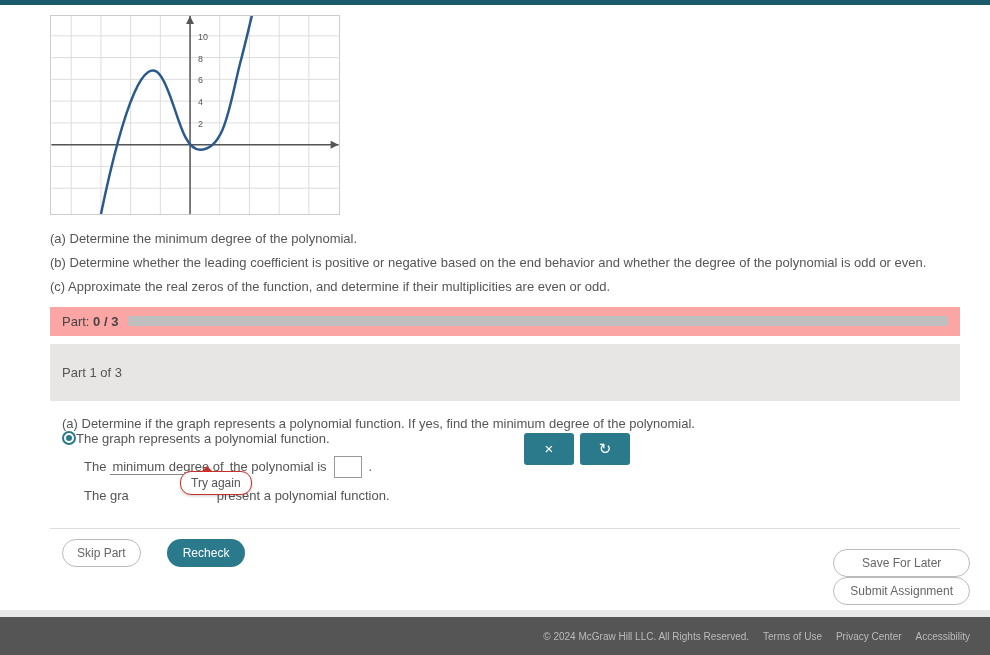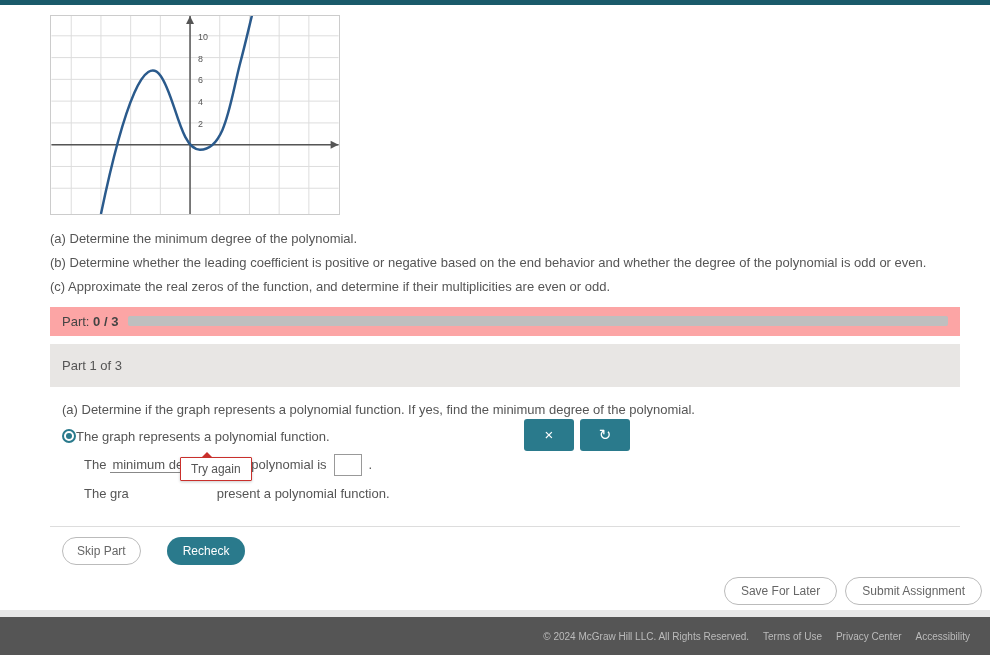--- a/index.html
+++ b/index.html
@@ -44,52 +44,52 @@
   }
   .part-header-title { display:inline-block; }
   .progress-bar {
     flex: 1;
     height: 10px;
     background: #bfbfbf;
     border-radius: 2px;
   }
   .sub-part-header {
     background: #e8e6e4;
-    padding: 14px 12px;
+    padding: 21px 12px;
     font-size: 13px;
     color: #555;
     margin-top: 8px;
   }
   .question-body {
     padding: 15px 12px 10px 12px;
     font-size: 13px;
     color: #555;
     position: relative;
   }
-  .question-body p { margin-bottom: 12px; }
+  .question-body p { }
   .radio-row { display: flex; align-items: center; gap: 0; margin-bottom: 10px; }
   .radio-circle {
     width: 14px; height: 14px; border-radius: 50%;
     border: 2px solid #2a7a8c; display:flex; align-items:center; justify-content:center;
   }
   .radio-circle.selected::after {
     content:""; width:6px; height:6px; background:#2a7a8c; border-radius:50%;
   }
   .answer-line { margin-left: 22px; margin-bottom: 10px; display:flex; align-items:center; gap:4px;text-align:center;}
   .answer-line .underline { border-bottom:1px solid #888; padding:0 2px;}
   .input-box {
     width: 28px; height: 22px; border:1px solid #999; display:inline-block;
     vertical-align: middle; margin: 0 3px;
   }
   .tooltip {
     position: absolute;
     top: 70px; left: 130px;
     background: #fff;
     border: 1px solid #c9302c;
-    border-radius: 1px;
+    border-radius: 11px;
     padding: 4px 10px;
     font-size: 12px;
     color: #555;
     box-shadow: 0 1px 3px rgba(0,0,0,0.2);
   }
   .tooltip::before {
     content:""; position:absolute; top:-6px; left:20px;
     border-left:6px solid transparent; border-right:6px solid transparent;
     border-bottom:6px solid #c9302c;
   }
@@ -111,22 +111,22 @@
   }
   .skip-btn {
     background:#fff; border:1px solid #bbb; color:#666;
     padding: 6px 14px; border-radius: 16px; font-size:12px; cursor:pointer;
   }
   .recheck-btn {
     background:#2a7a8c; border:none; color:#fff;
     padding: 7px 16px; border-radius: 16px; font-size:12px; cursor:pointer;
   }
   .right-actions {
-    position:absolute; right: 8px; bottom: 50px;
-    display:flex; gap:8px;
+    position:absolute; right: 20px; bottom: 50px;
+    display:flex; flex-direction:column;
   }
   .pill-btn {
     background:#fff; border:1px solid #bbb; color:#666;
     padding: 6px 16px; border-radius: 16px; font-size:12px; cursor:pointer;
     white-space: nowrap;
   }
   .bottom-bar {
     position:absolute; bottom:0; left:0; right:0;
     height: 38px; background:#555; color:#bbb;
     font-size:10px; display:flex; align-items:center; justify-content:flex-end;

